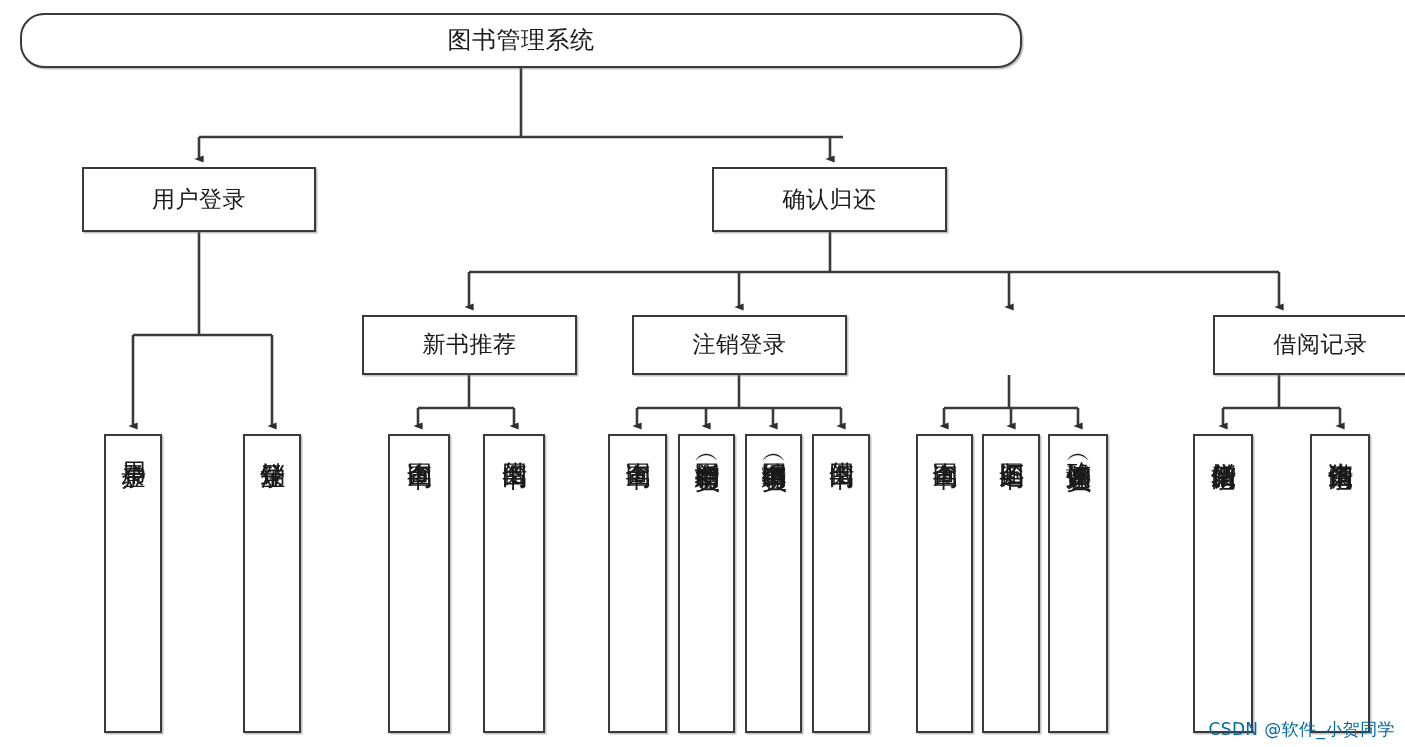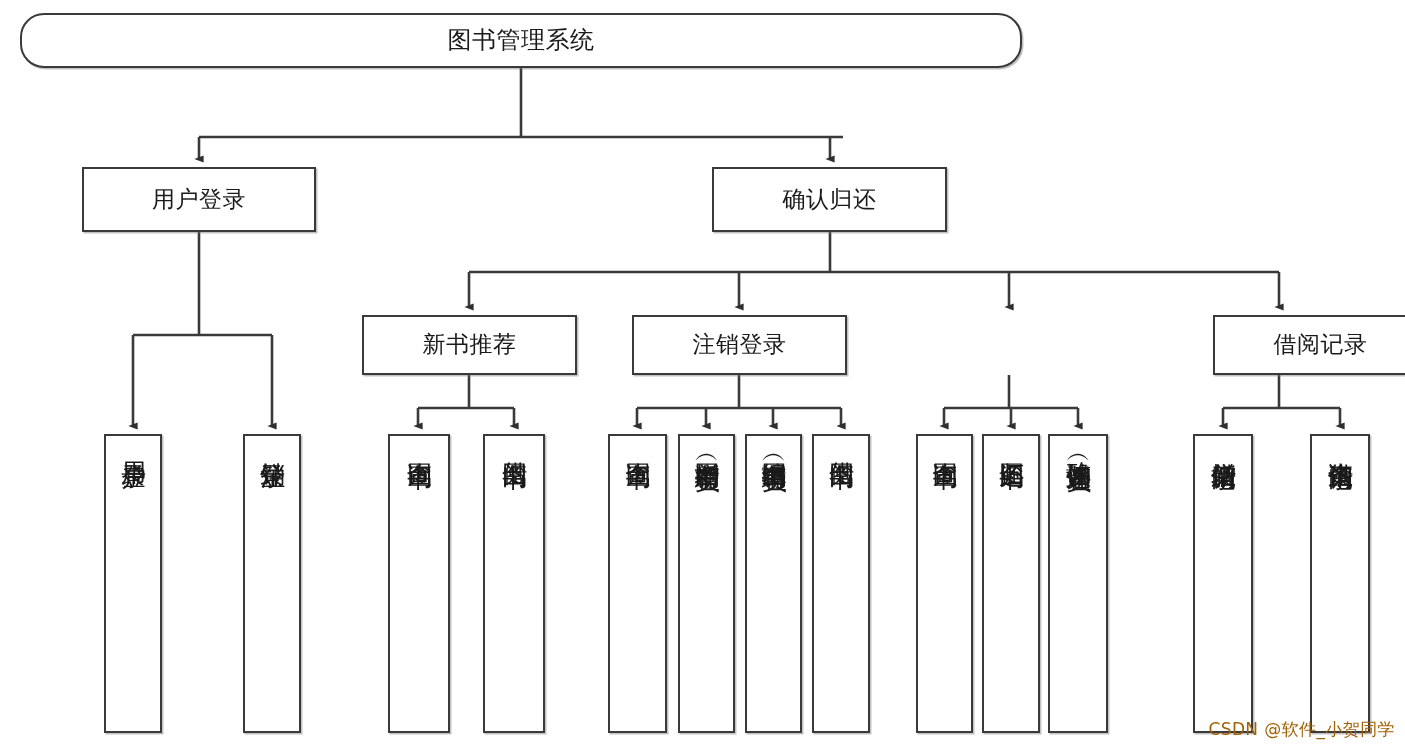--- a/index.html
+++ b/index.html
@@ -59,21 +59,21 @@
     font-size: 25px;
     line-height: 1.05;
     letter-spacing: 1px;
     white-space: nowrap;
   }
   .watermark {
     position: absolute;
     right: 10px;
     bottom: 6px;
     font-size: 17px;
-    color: #a16207;
+    color: #0369a1;
     font-family: "DejaVu Sans", "Liberation Sans", sans-serif;
     letter-spacing: 0.4px;
     white-space: nowrap;
     pointer-events: none;
   }
 </style>
 </head>
 <body>
 
 <div id="diagram-root">

